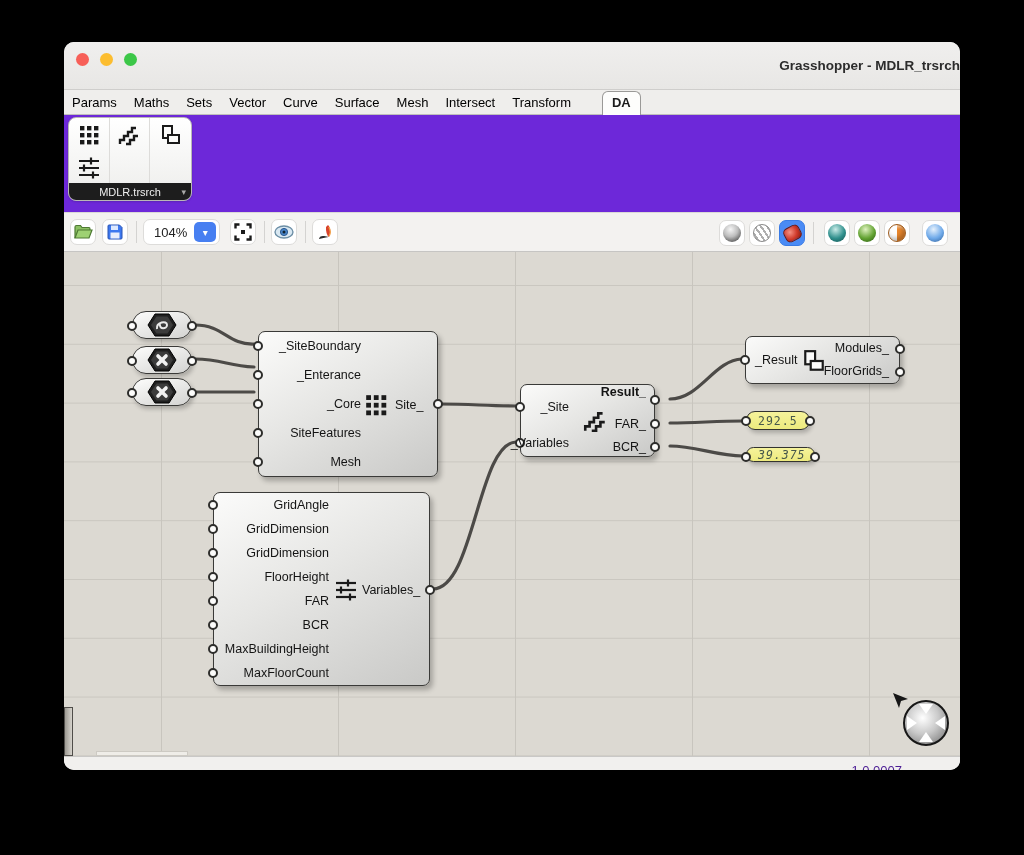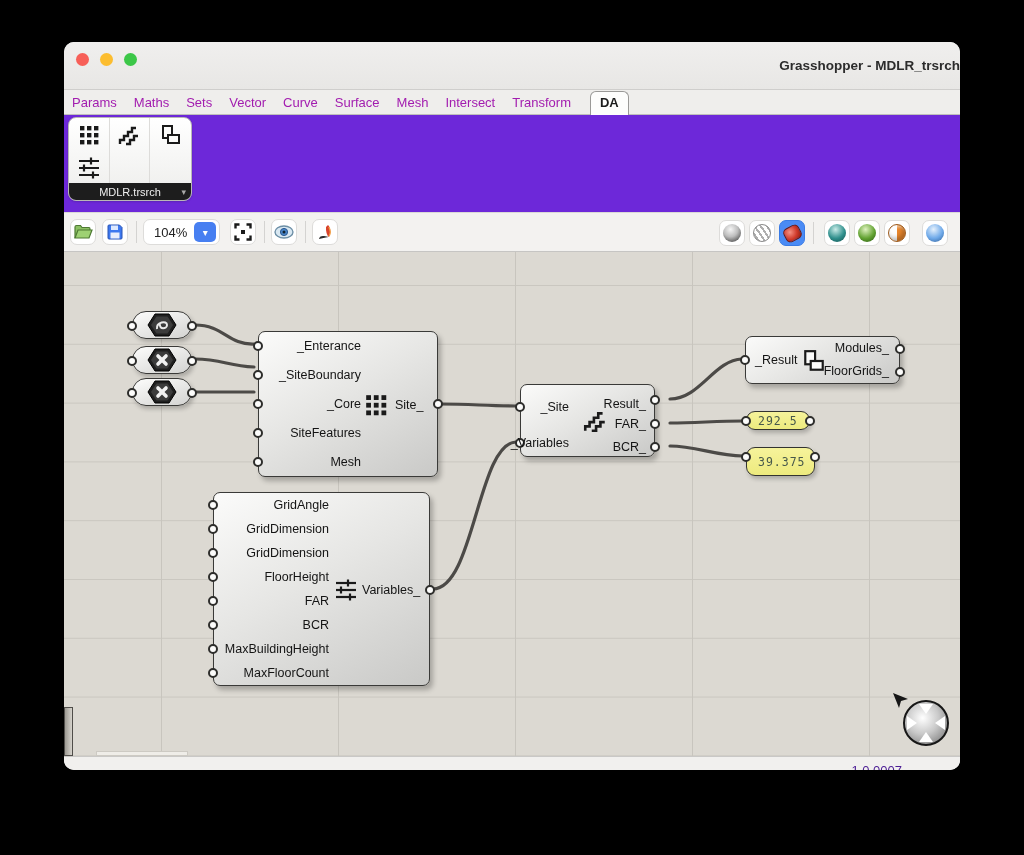--- a/index.html
+++ b/index.html
@@ -15,23 +15,23 @@
   .traffic { position:absolute; left:12px; top:11px; display:flex; gap:11px; }
   .light { width:13px; height:13px; border-radius:50%; }
   .light.red { background:#f75f58; }
   .light.yellow { background:#fcbd2f; }
   .light.green { background:#3cc748; }
   .title { font-size:13.5px; font-weight:bold; color:#2c2c2c; }
 
   
   .menubar { position:relative; height:25px; background:#efeeec; border-bottom:1px solid #bfbebc;
     display:flex; align-items:center; padding-left:8px; }
-  .menu-item { font-size:13px; color:#a21caf; margin-right:17px; cursor:default; }
+  .menu-item { font-size:13px; color:#000000; margin-right:17px; cursor:default; }
   .tab { position:relative; top:1px; height:24px; background:#fdfdfc; border:1px solid #9a9997; border-bottom:none;
-    border-radius:6px 6px 0 0; padding:3px 9px 0 9px; font-size:13px; font-weight:bold; color:#1c1c1c; margin-left:2px; }
+    border-radius:6px 6px 0 0; padding:3px 9px 0 9px; font-size:13px; font-weight:bold; color:#1c1c1c; margin-left:14px; }
 
   
   .palette-strip { position:relative; height:97px; background:#6d28d9; }
   .palette-box { position:absolute; left:4px; top:2px; width:124px; height:84px;
     border:1px solid #b9b8b6; border-radius:8px; background:linear-gradient(#ffffff,#ededeb);
     box-shadow:0 1px 2px rgba(0,0,0,.15); }
   .palette-grid { position:absolute; left:0; top:0; width:100%; height:67px; display:grid;
     grid-template-columns:1fr 1fr 1fr; grid-template-rows:1fr 1fr; }
   .palette-cell { display:flex; align-items:center; justify-content:center; border-right:1px solid #dddcda; }
   .palette-cell:nth-child(3n) { border-right:none; }
@@ -320,25 +320,25 @@
             <line x1="11" y1="9" x2="19" y2="17"></line>
             <line x1="19" y1="9" x2="11" y2="17"></line>
           </g>
       </svg>
     </div>
 
     <div class="gh-comp" style="left:194px; top:79px; width:180px; height:146px; --lblw:102px;">
       <div class="in-col">
         <div class="in-row">
           <span class="nub left" style="top:50%; margin-top:-5px;"></span>
+          <span class="gh-label">_SiteBoundary</span>
+        </div>
+        <div class="in-row">
+          <span class="nub left" style="top:50%; margin-top:-5px;"></span>
           <span class="gh-label">_Enterance</span>
-        </div>
-        <div class="in-row">
-          <span class="nub left" style="top:50%; margin-top:-5px;"></span>
-          <span class="gh-label">_SiteBoundary</span>
         </div>
         <div class="in-row">
           <span class="nub left" style="top:50%; margin-top:-5px;"></span>
           <span class="gh-label">_Core</span>
         </div>
         <div class="in-row">
           <span class="nub left" style="top:50%; margin-top:-5px;"></span>
           <span class="gh-label">SiteFeatures</span>
         </div>
         <div class="in-row">
@@ -365,21 +365,21 @@
 
     <div class="gh-comp" style="left:456px; top:132px; width:135px; height:73px;">
       <span class="nub left" style="top:17px;"></span>
       <span class="nub left" style="top:53px;"></span>
       <span class="gh-label abs" style="right:85px; top:15px;">_Site</span>
       <span class="gh-label abs" style="right:85px; top:51px;">_Variables</span>
       <svg class="abs" style="left:61px; top:23px;" width="26" height="26" viewBox="0 0 24 24">
         <path d="M3,21 v-4 h4 v-4 h4 v-4 h4 v-4 h4" fill="none" stroke="#1a1a1a" stroke-width="2.4"></path>
         <path d="M9,21 h4 v-4 h4 v-4 h4" fill="none" stroke="#1a1a1a" stroke-width="2.4"></path>
       </svg>
-      <span class="gh-label abs" style="right:8px; top:12px;">Result_</span>
+      <span class="gh-label abs" style="right:8px; top:0;font-weight:bold;">Result_</span>
       <span class="gh-label abs" style="right:8px; top:32px;">FAR_</span>
       <span class="gh-label abs" style="right:8px; top:55px;">BCR_</span>
       <span class="nub right" style="top:10px;"></span>
       <span class="nub right" style="top:34px;"></span>
       <span class="nub right" style="top:57px;"></span>
     </div>
 
     <div class="gh-comp" style="left:681px; top:84px; width:155px; height:48px;">
       <span class="nub left" style="top:18px;"></span>
       <span class="gh-label abs" style="left:9px; top:16px;">_Result</span>
@@ -391,21 +391,21 @@
       <span class="gh-label abs" style="right:10px; top:27px;">FloorGrids_</span>
       <span class="nub right" style="top:7px;"></span>
       <span class="nub right" style="top:30px;"></span>
     </div>
 
     <div class="panel" style="left:682px; top:159px; width:64px; height:19px;">
       <span class="nub left" style="top:4px;"></span>
       <span class="val">292.5</span>
       <span class="nub right" style="top:4px;"></span>
     </div>
-    <div class="panel" style="left:682px; top:195px; width:69px; height:29px;">
+    <div class="panel" style="left:682px; top:195px; width:69px; height:15px;font-style:italic;">
       <span class="nub left" style="top:4px;"></span>
       <span class="val">39.375</span>
       <span class="nub right" style="top:4px;"></span>
     </div>
 
     <div class="gh-comp" style="left:149px; top:240px; width:217px; height:194px; --lblw:115px;">
       <div class="in-col">
         <div class="in-row">
           <span class="nub left" style="top:50%; margin-top:-5px;"></span>
           <span class="gh-label">GridAngle</span>

